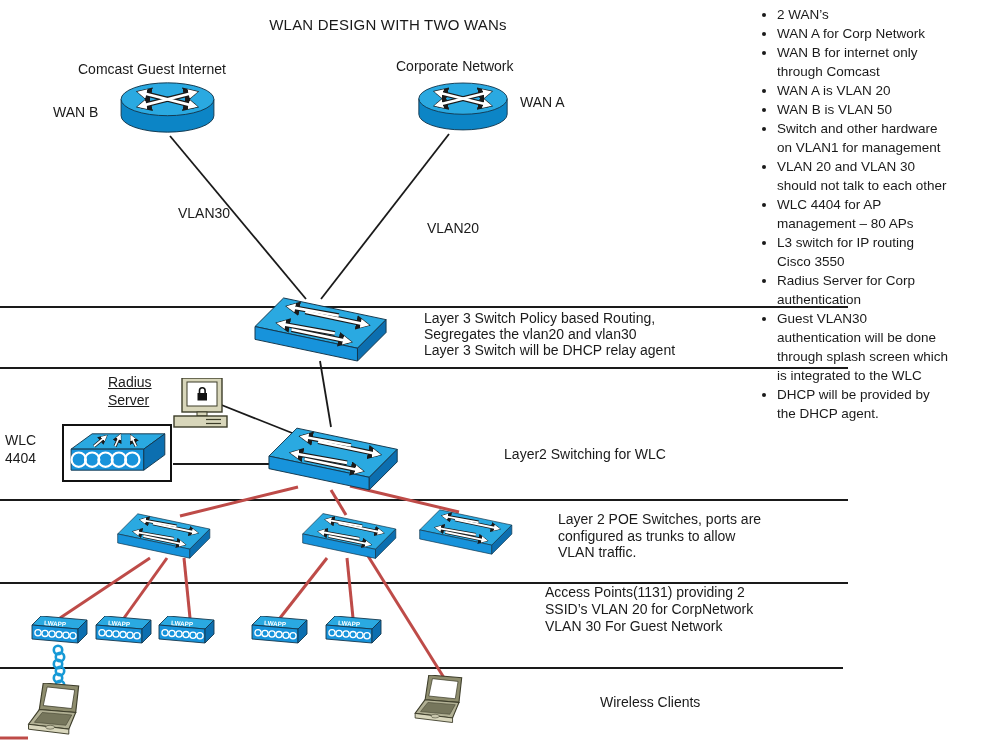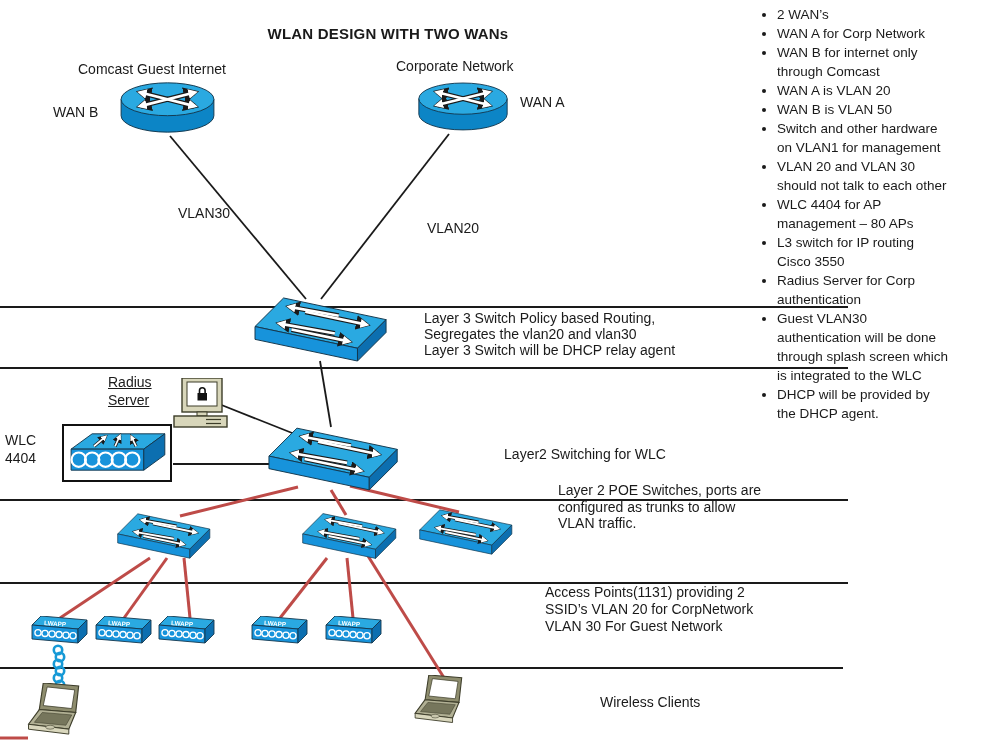--- a/index.html
+++ b/index.html
@@ -1,35 +1,35 @@
 <!DOCTYPE html>
 <html><head>
 <meta charset="utf-8">
 <style>
   html,body{margin:0;padding:0;background:#fff;}
   body{width:993px;height:741px;position:relative;overflow:hidden;
        font-family:"Liberation Sans", sans-serif;color:#1a1a1a;}
   .abs{position:absolute;}
   .lbl{font-size:14px;line-height:17px;white-space:pre-line;}
   .ctr{text-align:left;}
-  #title{left:240px;top:25px;width:296px;font-size:15px;letter-spacing:.2px;text-align:center;z-index:3;font-weight:bold;}
+  #title{left:240px;top:16px;width:296px;font-size:15px;letter-spacing:.2px;text-align:center;z-index:3;}
   #lines{left:0;top:0;z-index:1;}
   .icon{z-index:2;}
   .note{z-index:3;}
   #lbl-comcast{left:78px;top:61px;width:178px;}
   #lbl-wanb{left:53px;top:104px;}
   #lbl-corporate{left:396px;top:58px;width:134px;}
   #lbl-wana{left:520px;top:94px;}
   #lbl-vlan30{left:178px;top:205px;}
   #lbl-vlan20{left:427px;top:220px;}
   #note-l3{left:424px;top:310px;width:294px;line-height:16px;}
   #lbl-radius{left:108px;top:374px;width:68px;line-height:17.5px;text-decoration:underline;}
   #lbl-wlc{left:5px;top:431px;line-height:18px;}
   #note-l2{left:455px;top:446px;width:260px;}
-  #note-poe{left:558px;top:482px;width:264px;line-height:16.5px;}
+  #note-poe{left:558px;top:511px;width:264px;line-height:16.5px;}
   #note-ap{left:545px;top:584px;width:264px;line-height:17px;}
   #note-clients{left:600px;top:694px;width:176px;}
   #assumptions{left:738px;top:5px;width:252px;z-index:3;font-size:13.5px;line-height:19px;}
   #assumptions .a-title{margin-left:25px;}
   #assumptions ul{margin:0;padding:0 0 0 39px;width:172px;box-sizing:content-box;list-style:disc outside;}
   #assumptions li{margin:0;padding:0;}
   #wlc-box{left:62px;top:424px;width:110px;height:58px;border:2px solid #111;background:#fff;box-sizing:border-box;}
   svg text{font-family:"Liberation Sans",sans-serif;}
   .ab{stroke:#1a1a1a;fill:none;}
   .aw{stroke:#fff;fill:none;}

